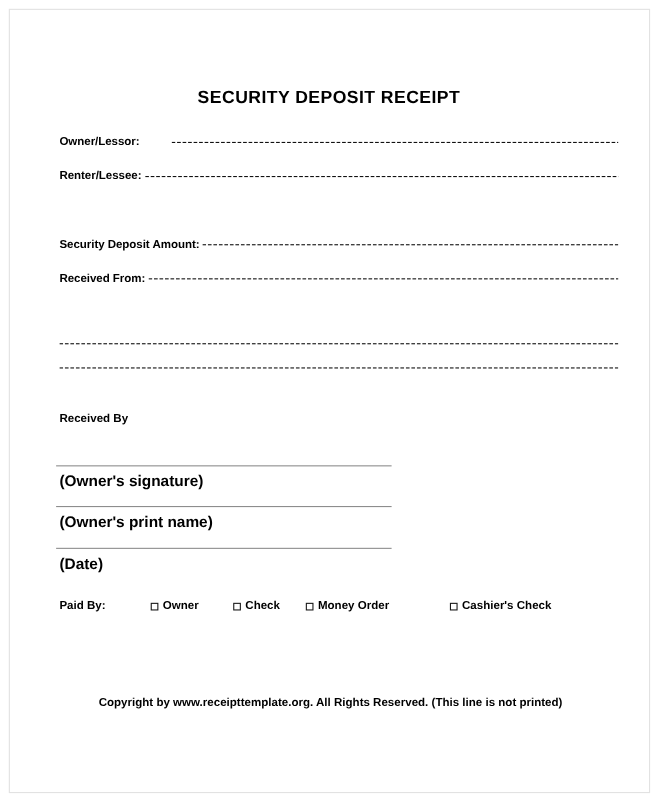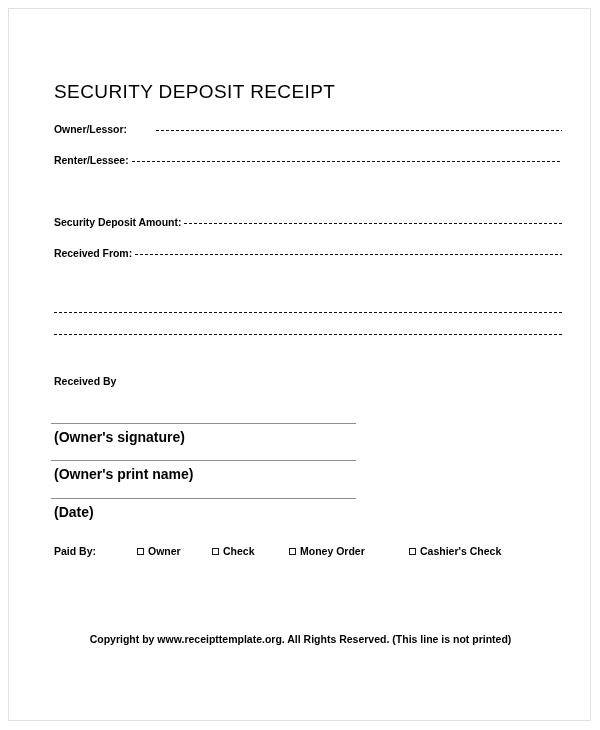--- a/index.html
+++ b/index.html
@@ -33,23 +33,24 @@
     width: 583px;
     height: 713px;
   }
 
   
   .title {
     position: absolute;
     left: 45px;
     top: 72px;
     width: 490px;
-    font-size: 19px;
-    font-weight: normal;
+    font-size: 16px;
+    font-weight: bold;
     letter-spacing: 0.4px;
+    text-align: center;
     white-space: nowrap;
   }
 
   
   .field-row {
     position: absolute;
     left: 45px;
     width: 508px;
     height: 17px;
     display: flex;
@@ -225,21 +226,21 @@
       <label class="pay-option" style="left:83px;">
         <span class="checkbox"></span>
         <span class="pay-text">Owner</span>
       </label>
 
       <label class="pay-option" style="left:158px;">
         <span class="checkbox"></span>
         <span class="pay-text">Check</span>
       </label>
 
-      <label class="pay-option" style="left:235px;">
+      <label class="pay-option" style="left:224px;">
         <span class="checkbox"></span>
         <span class="pay-text">Money  Order</span>
       </label>
 
       <label class="pay-option" style="left:355px;justify-content:center;">
         <span class="checkbox"></span>
         <span class="pay-text">Cashier's Check</span>
       </label>
     </div>
 

